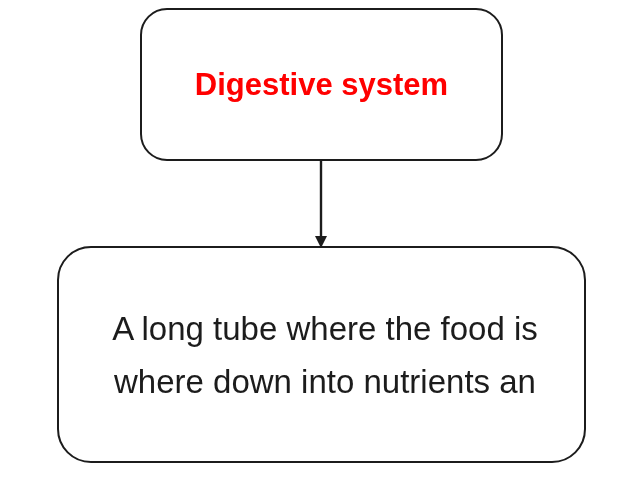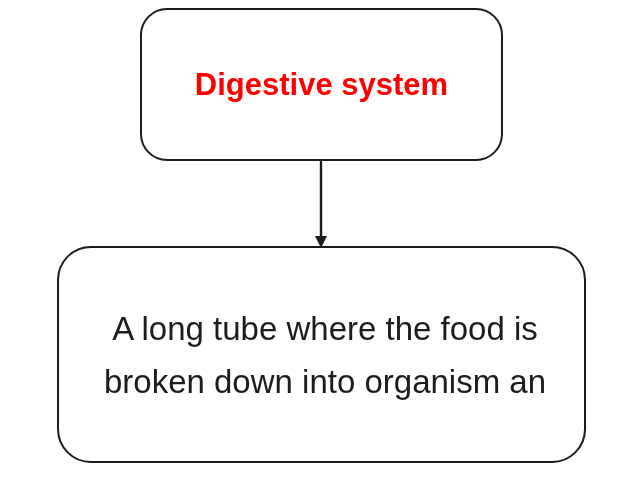--- a/index.html
+++ b/index.html
@@ -75,17 +75,17 @@
   </div>
 
   <svg class="connector" viewBox="0 0 26 90" xmlns="http://www.w3.org/2000/svg" aria-hidden="true">
     <line x1="13" y1="0" x2="13" y2="80" stroke="#1c1c1c" stroke-width="2.4"></line>
     <polygon points="7,77 19,77 13,89" fill="#1c1c1c"></polygon>
   </svg>
 
   <div class="node desc-box">
     <div class="desc-text">
       <span class="desc-line">A long tube where the food is</span>
-      <span class="desc-line">broken down into organism an</span>
+      <span class="desc-line">where down into nutrients an</span>
     </div>
   </div>
 
 </div>
 
 </body></html>

